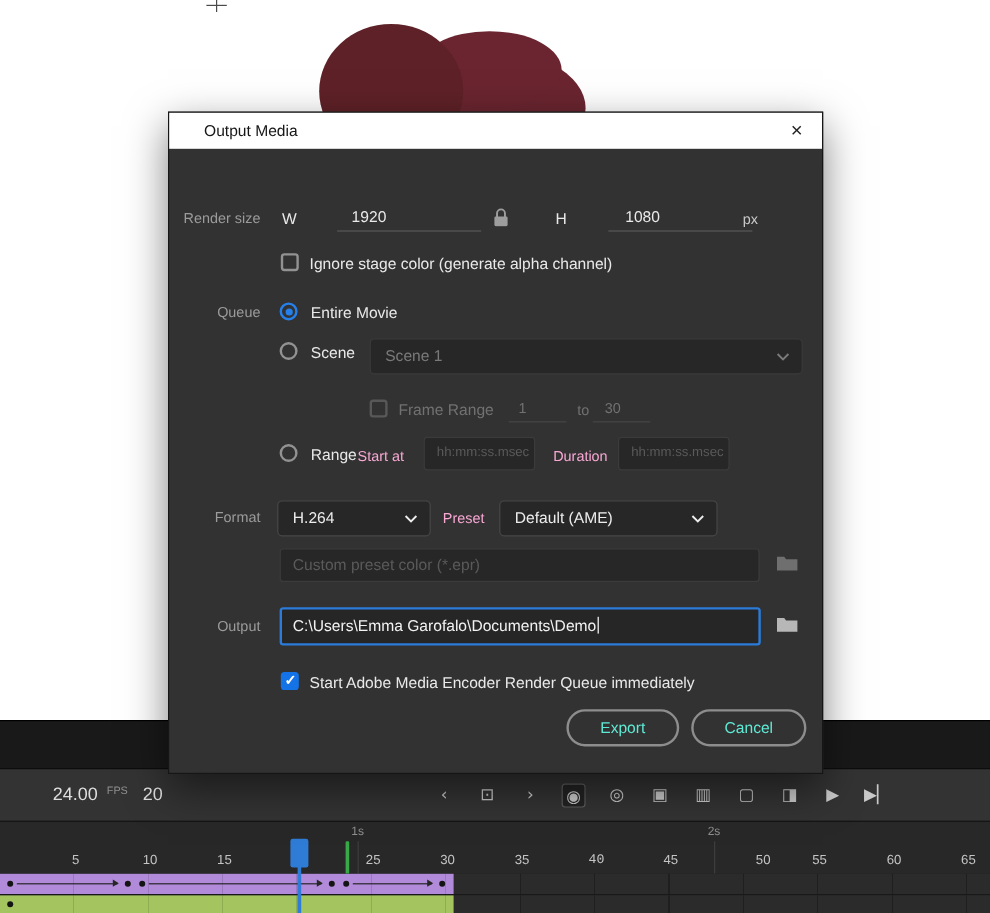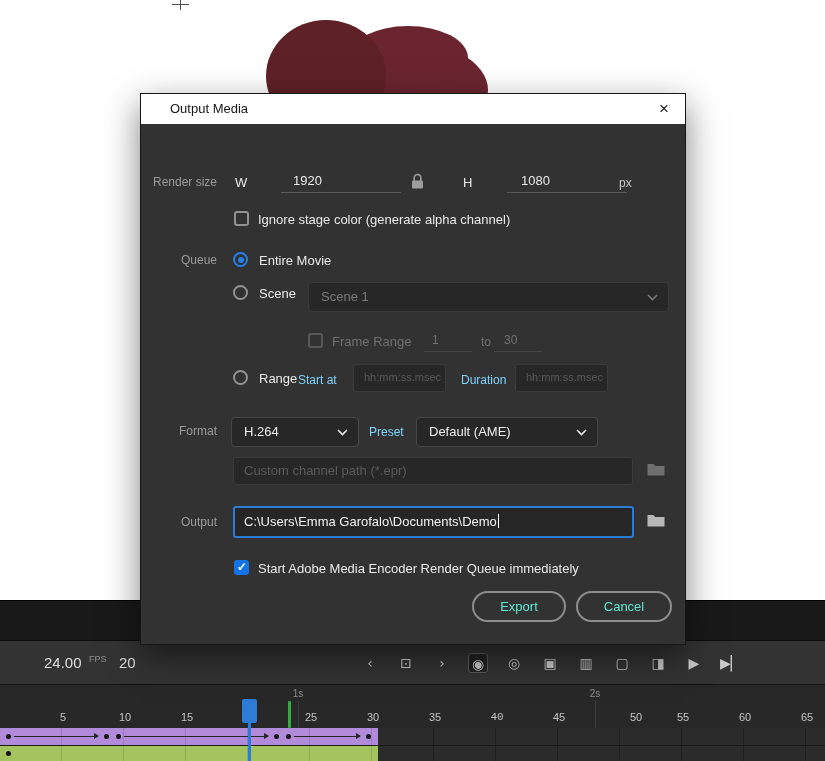--- a/index.html
+++ b/index.html
@@ -47,21 +47,21 @@
   
   .dialog { position:absolute; left:140px; top:93px; width:546px; height:552px; z-index:10;
     background:#323232; border:1px solid #161616; box-shadow:0 12px 32px rgba(0,0,0,0.5); }
   .dlg-titlebar { position:relative; height:30px; background:#ffffff; font-size:13px; color:#161616;
     line-height:30px; padding-left:29px; }
   .dlg-close { position:absolute; right:10px; top:0; width:22px; text-align:center; font-size:17px; color:#222; }
   .dlg-body { position:relative; height:520px; }
 
   .lbl { position:absolute; left:0; width:76px; text-align:right; font-size:12px; color:#9b9b9b; }
   .val { position:absolute; font-size:13px; color:#e9e9e9; white-space:nowrap; }
-  .graytext { position:absolute; font-size:12px; color:#7dd3fc; white-space:nowrap; }
+  .graytext { position:absolute; font-size:12px; color:#f9a8d4; white-space:nowrap; }
   .dimtext { position:absolute; font-size:12px; color:#717171; white-space:nowrap; }
   .unit { position:absolute; font-size:12px; color:#c9c9c9; }
   .ufield { position:absolute; height:24px; line-height:24px; border-bottom:1px solid #5a5a5a;
     font-size:13px; color:#e9e9e9; }
   .ufield.dim { border-bottom-color:#464646; color:#717171; font-size:12px; }
   .box-field { position:absolute; background:#272727; border:1px solid #3b3b3b; border-radius:3px;
     font-size:13px; line-height:25px; padding-left:10px; color:#e9e9e9; white-space:nowrap; overflow:hidden; }
   .box-field.ph { color:#5a5a5a; }
   .dropdown { position:absolute; height:30px; background:#272727; border:1px solid #474747; border-radius:4px;
     line-height:28px; padding-left:12px; font-size:13px; color:#ececec; }
@@ -227,21 +227,21 @@
       </svg>
     </div>
     <span class="graytext" style="top:301px;left:228px">Preset</span>
     <div class="dropdown" style="top:293px;left:275px;width:182px">
       <span>Default (AME)</span>
       <svg class="chev" width="11" height="7" viewBox="0 0 11 7">
         <path d="M1 1 L5.5 5.5 L10 1" fill="none" stroke="currentColor" stroke-width="1.6"></path>
       </svg>
     </div>
 
-    <div class="box-field ph" style="top:333px;left:92px;width:400px;height:28px">Custom channel path (*.epr)</div>
+    <div class="box-field ph" style="top:333px;left:92px;width:400px;height:28px">Custom preset color (*.epr)</div>
     <svg class="folder" style="top:339px;left:506px" width="18" height="13" viewBox="0 0 18 13">
       <path d="M0.5 1 h6 l1.6 2 h9.4 v9.5 h-17 z" fill="currentColor"></path>
     </svg>
 
     <span class="lbl" style="top:391px">Output</span>
     <div class="output-field">
       <span>C:\Users\Emma Garofalo\Documents\Demo</span><span class="caret"></span>
     </div>
     <svg class="folder bright" style="top:390px;left:506px" width="18" height="13" viewBox="0 0 18 13">
       <path d="M0.5 1 h6 l1.6 2 h9.4 v9.5 h-17 z" fill="currentColor"></path>

